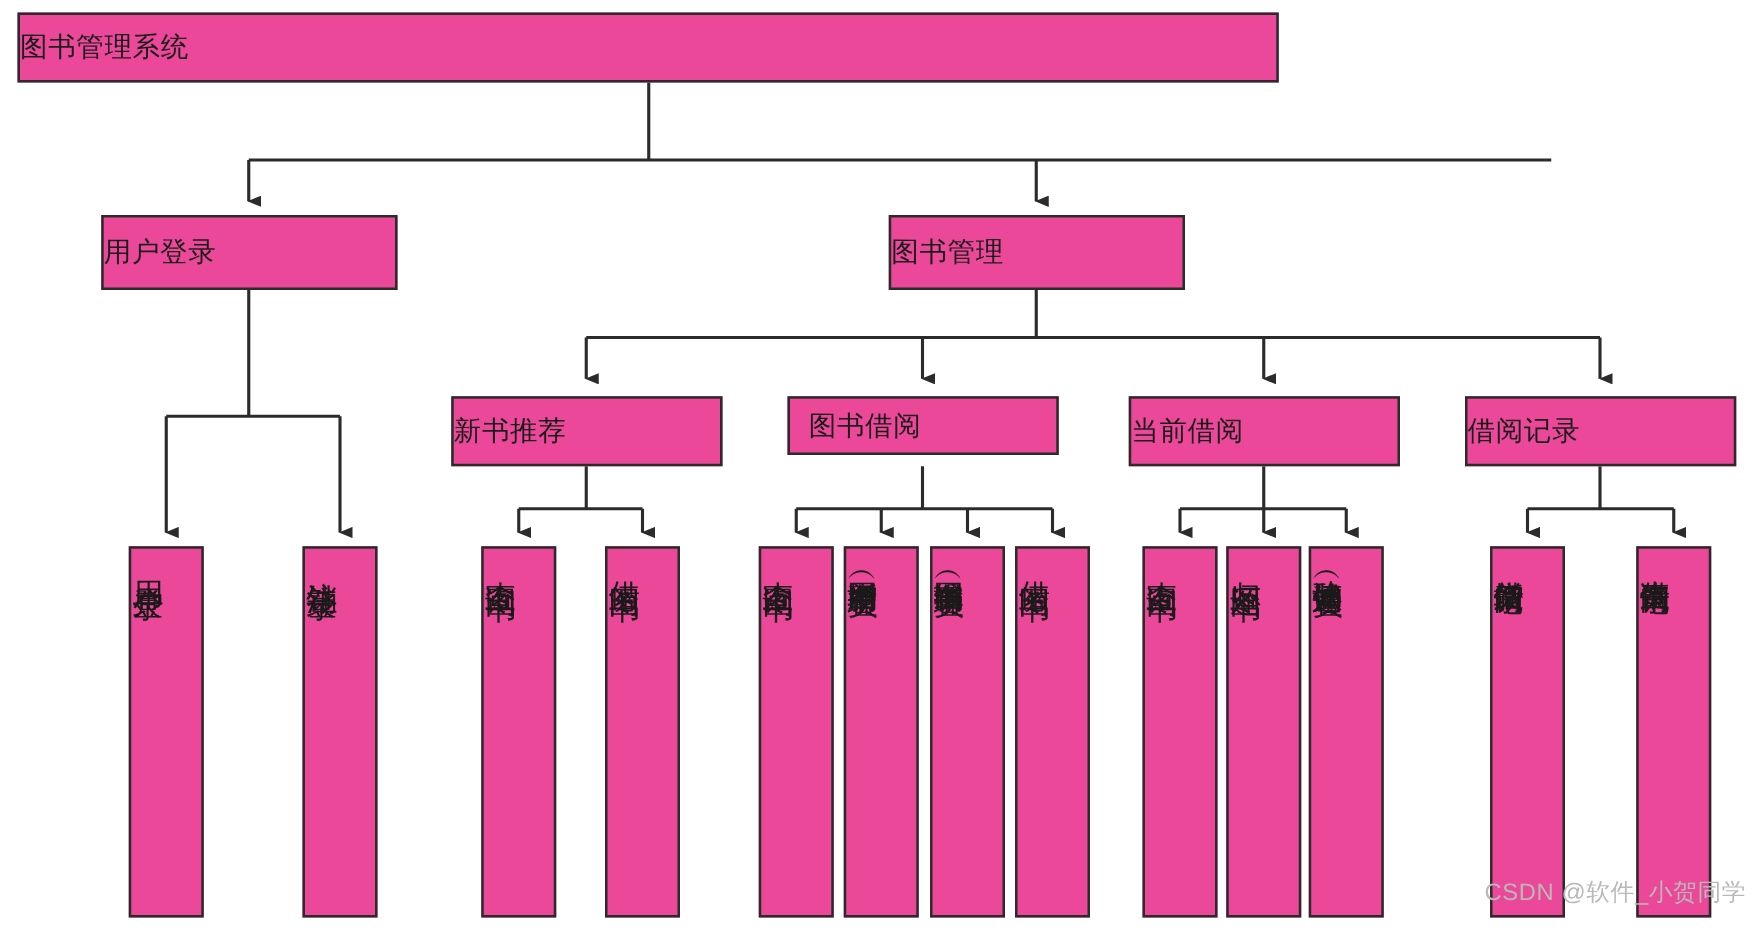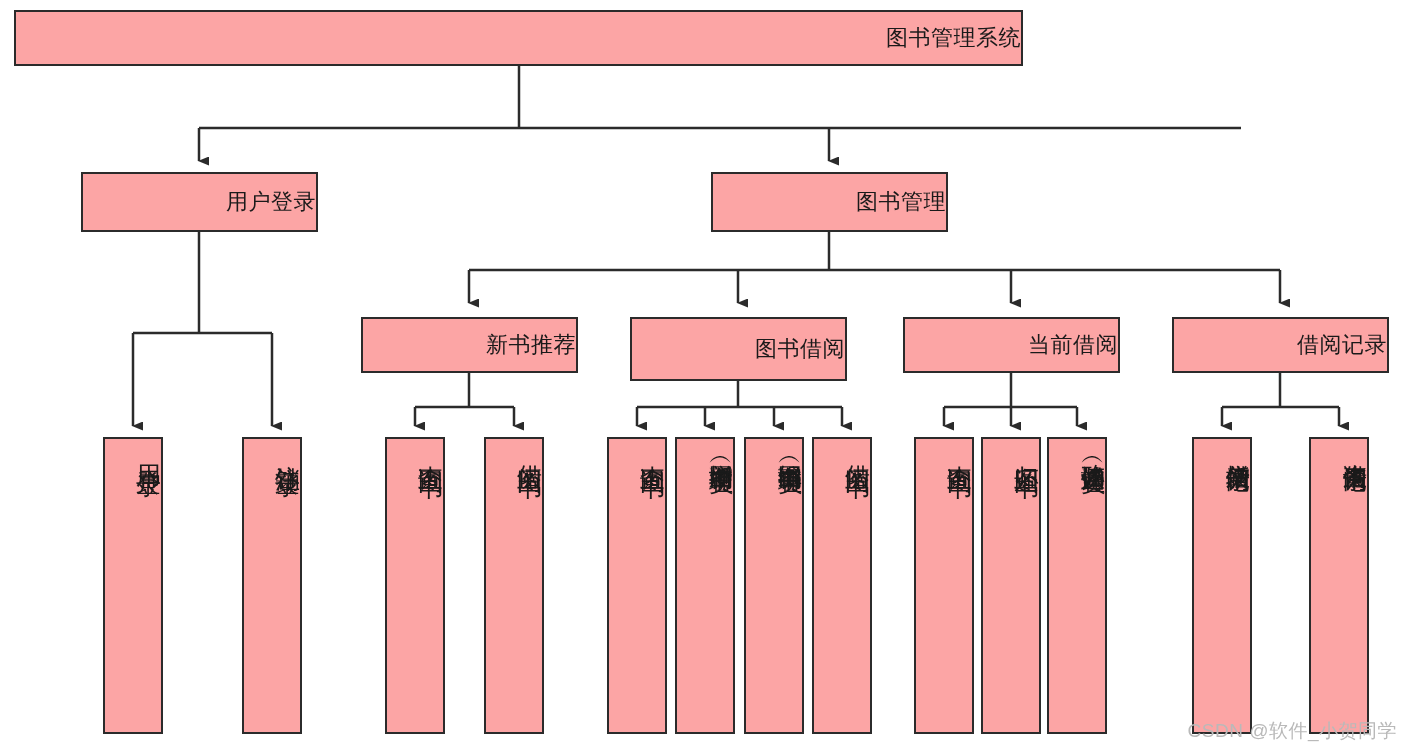--- a/index.html
+++ b/index.html
@@ -23,25 +23,25 @@
     position: absolute;
     left: 0;
     top: 0;
     width: 1405px;
     height: 747px;
     pointer-events: none;
   }
   .node {
     position: absolute;
     box-sizing: border-box;
-    background: #fca5a5;
+    background: #ec4899;
     border: 2px solid #2b2b2b;
     display: flex;
     align-items: center;
-    justify-content: flex-end;
+    justify-content: flex-start;
     color: #1a1a1a;
   }
   .node .label {
     display: block;
     text-align: center;
     letter-spacing: 0.5px;
     line-height: 1.18;
     white-space: nowrap;
   }
   .node.horizontal .label {
@@ -59,21 +59,21 @@
     line-height: 1;
     white-space: nowrap;
   }
   .node.vertical.tall-text .label {
     font-size: 24px;
     letter-spacing: 1px;
   }
   .watermark {
     position: absolute;
     right: 8px;
-    bottom: 3px;
+    bottom: 20px;
     font-size: 19px;
     color: #b9b9b9;
     letter-spacing: 0.5px;
     white-space: nowrap;
     user-select: none;
   }
 </style>
 </head>
 <body>
 
@@ -137,21 +137,21 @@
   <div class="node horizontal" style="left:81px; top:172px; width:237px; height:60px;">
     <span class="label">用户登录</span>
   </div>
   <div class="node horizontal" style="left:361px; top:317px; width:217px; height:56px;">
     <span class="label">新书推荐</span>
   </div>
 
   <div class="node horizontal" style="left:711px; top:172px; width:237px; height:60px;">
     <span class="label">图书管理</span>
   </div>
-  <div class="node horizontal" style="left:630px; top:317px; width:217px; height:64px;">
+  <div class="node horizontal" style="left:630px; top:317px; width:217px; height:47px;padding-left:15px;">
     <span class="label">图书借阅</span>
   </div>
   <div class="node horizontal" style="left:903px; top:317px; width:217px; height:56px;">
     <span class="label">当前借阅</span>
   </div>
   <div class="node horizontal" style="left:1172px; top:317px; width:217px; height:56px;">
     <span class="label">借阅记录</span>
   </div>
 
   <div class="node vertical" style="left:103px; top:437px; width:60px; height:297px;">

